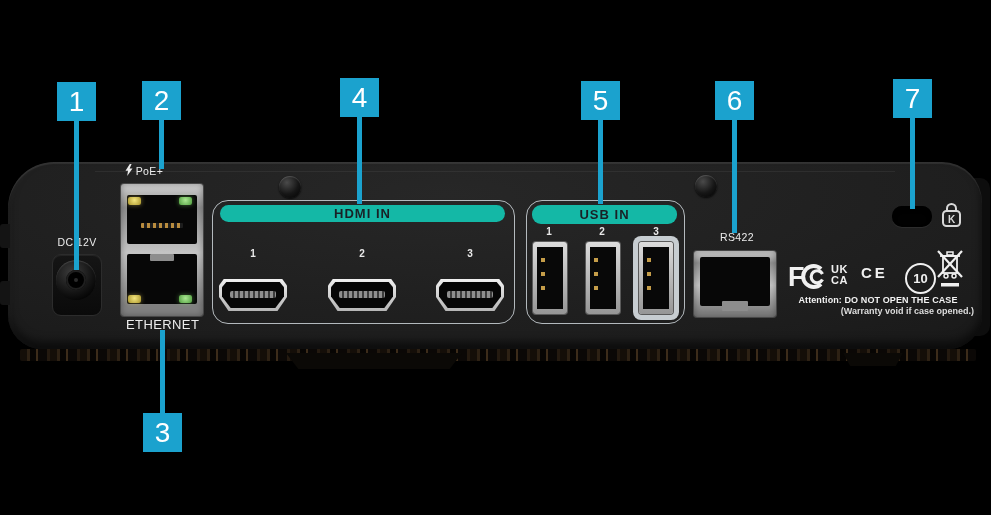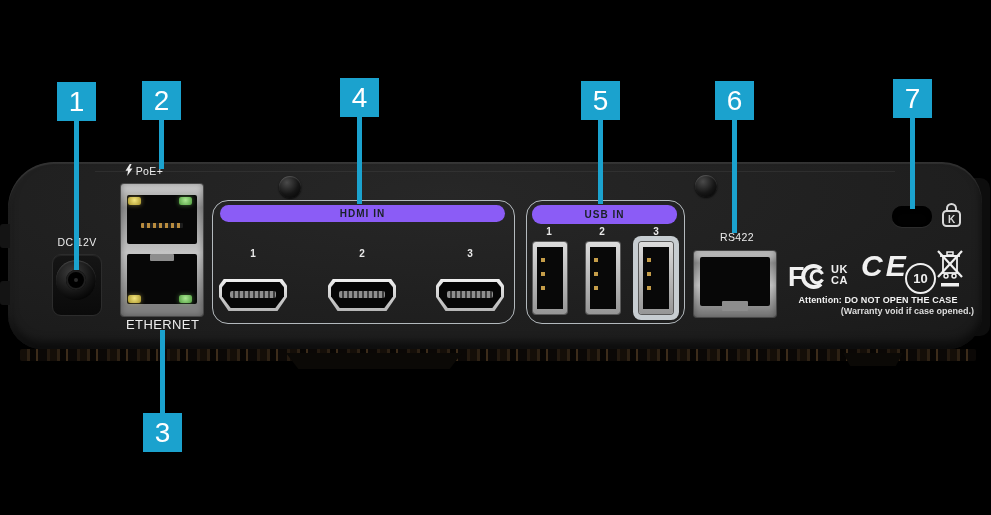--- a/index.html
+++ b/index.html
@@ -64,22 +64,22 @@
   .rj-hole{position:absolute;background:#070707;border-radius:2px;}
   .rj-pins{position:absolute;height:5px;border-radius:1px;
           background:repeating-linear-gradient(90deg,#b98c3e 0 3px,#1d1d1d 3px 6px);}
   .rj-clip{position:absolute;background:#8d8d8d;border-radius:1px;}
   .led{position:absolute;width:13px;height:8px;border-radius:2px;z-index:2;}
   .led.y{background:radial-gradient(circle at 50% 40%,#f4e67e,#a8932a);box-shadow:0 0 5px rgba(240,220,110,.45);}
   .led.g{background:radial-gradient(circle at 50% 40%,#abe992,#4e9c3d);box-shadow:0 0 5px rgba(140,230,110,.45);}
 
   
   .group{position:absolute;border:1.5px solid rgba(206,213,217,.85);border-radius:16px;}
-  .pill{position:absolute;background:#8b5cf6;border-radius:9px;color:#192126;font-weight:bold;
-        font-size:10px;letter-spacing:1px;display:flex;align-items:center;justify-content:center;}
+  .pill{position:absolute;background:#14b8a6;border-radius:9px;color:#192126;font-weight:bold;
+        font-size:13px;letter-spacing:1px;display:flex;align-items:center;justify-content:center;}
   .pnum{position:absolute;color:#e8e8e8;font-weight:bold;font-size:10px;width:30px;text-align:center;}
 
   
   .hdmi{position:absolute;width:68px;height:32px;background:linear-gradient(180deg,#f0f0f0,#b5b5b5);
         clip-path:polygon(7% 0,93% 0,100% 20%,100% 56%,86% 100%,14% 100%,0 56%,0 20%);}
   .hdmi .in{position:absolute;left:3px;top:3px;right:3px;bottom:3px;background:#060606;
         clip-path:polygon(7% 0,93% 0,100% 20%,100% 56%,86% 100%,14% 100%,0 56%,0 20%);}
   .hdmi .tongue{position:absolute;left:11px;right:11px;top:12px;height:7px;border-radius:2px;
         background:repeating-linear-gradient(90deg,#8e8e8e 0 3px,#3c3c3c 3px 5px);}
 
@@ -91,21 +91,21 @@
   .usb .pins{position:absolute;left:8px;top:16px;width:4px;height:42px;
        background:repeating-linear-gradient(180deg,#c59d49 0 4px,transparent 4px 14px);}
 
   
   .kslot{position:absolute;left:892px;top:206px;width:40px;height:21px;background:#010101;border-radius:10px;
          box-shadow:inset 0 3px 4px rgba(0,0,0,.95), 0 1px 1px rgba(255,255,255,.07);}
   .kicon{position:absolute;left:940px;top:203px;}
   .marks{position:absolute;z-index:3;color:#f0f0f0;}
   .fcc{left:788px;top:262px;}
   .ukca{left:831px;top:264px;font-weight:bold;font-size:11px;line-height:11px;letter-spacing:.5px;text-align:center;}
-  .ce{left:861px;top:249px;font-weight:bold;font-size:30px;letter-spacing:3px;font-style:italic;}
+  .ce{left:861px;top:264px;font-weight:bold;font-size:15px;letter-spacing:3px;}
   .rohs{left:905px;top:263px;width:27px;height:27px;border:2.5px solid #f0f0f0;border-radius:50%;
         display:flex;align-items:center;justify-content:center;font-weight:bold;font-size:13px;}
   .weee{left:936px;top:247px;}
   .attn{position:absolute;left:782px;width:192px;text-align:center;color:#f2f2f2;font-weight:bold;z-index:3;}
   .attn1{top:295px;font-size:9px;letter-spacing:.1px;}
   .attn2{top:306px;font-size:9px;color:#ddd;text-align:right;}
 </style>
 </head>
 <body>
 

